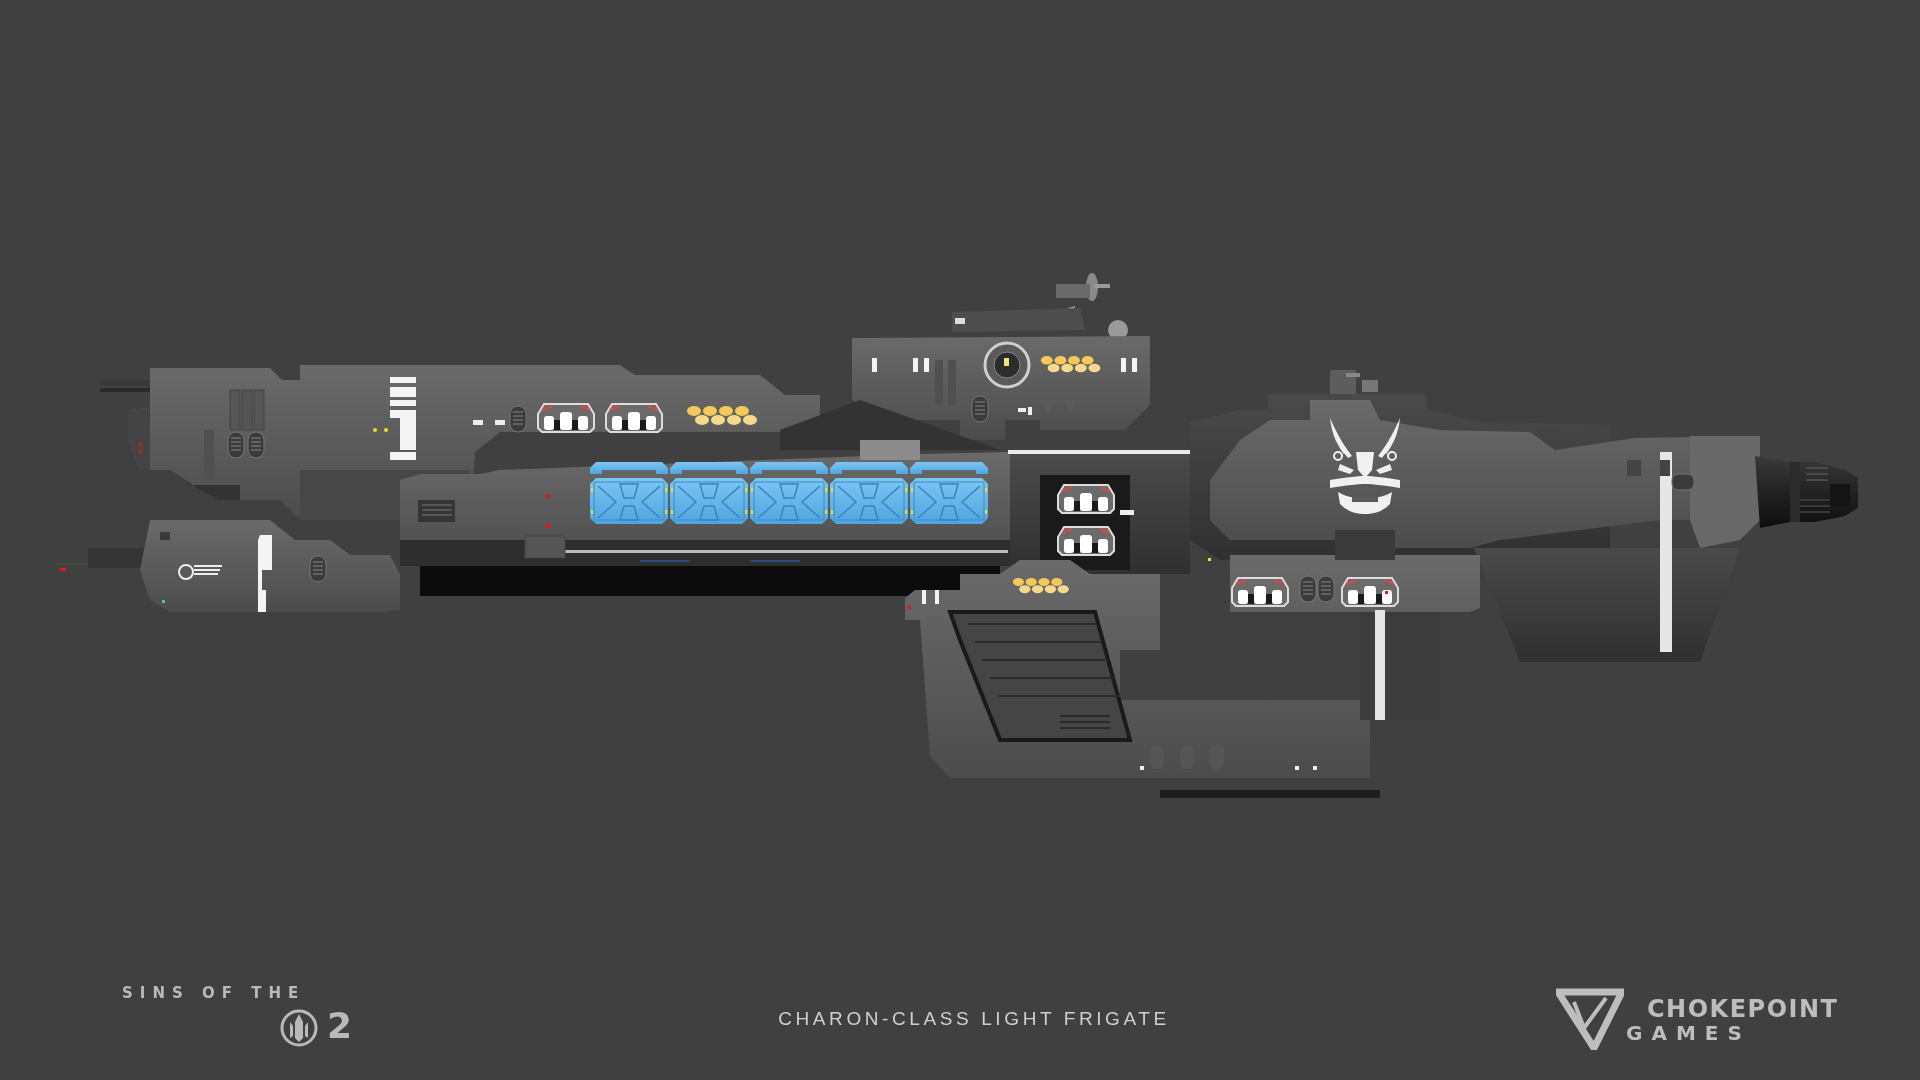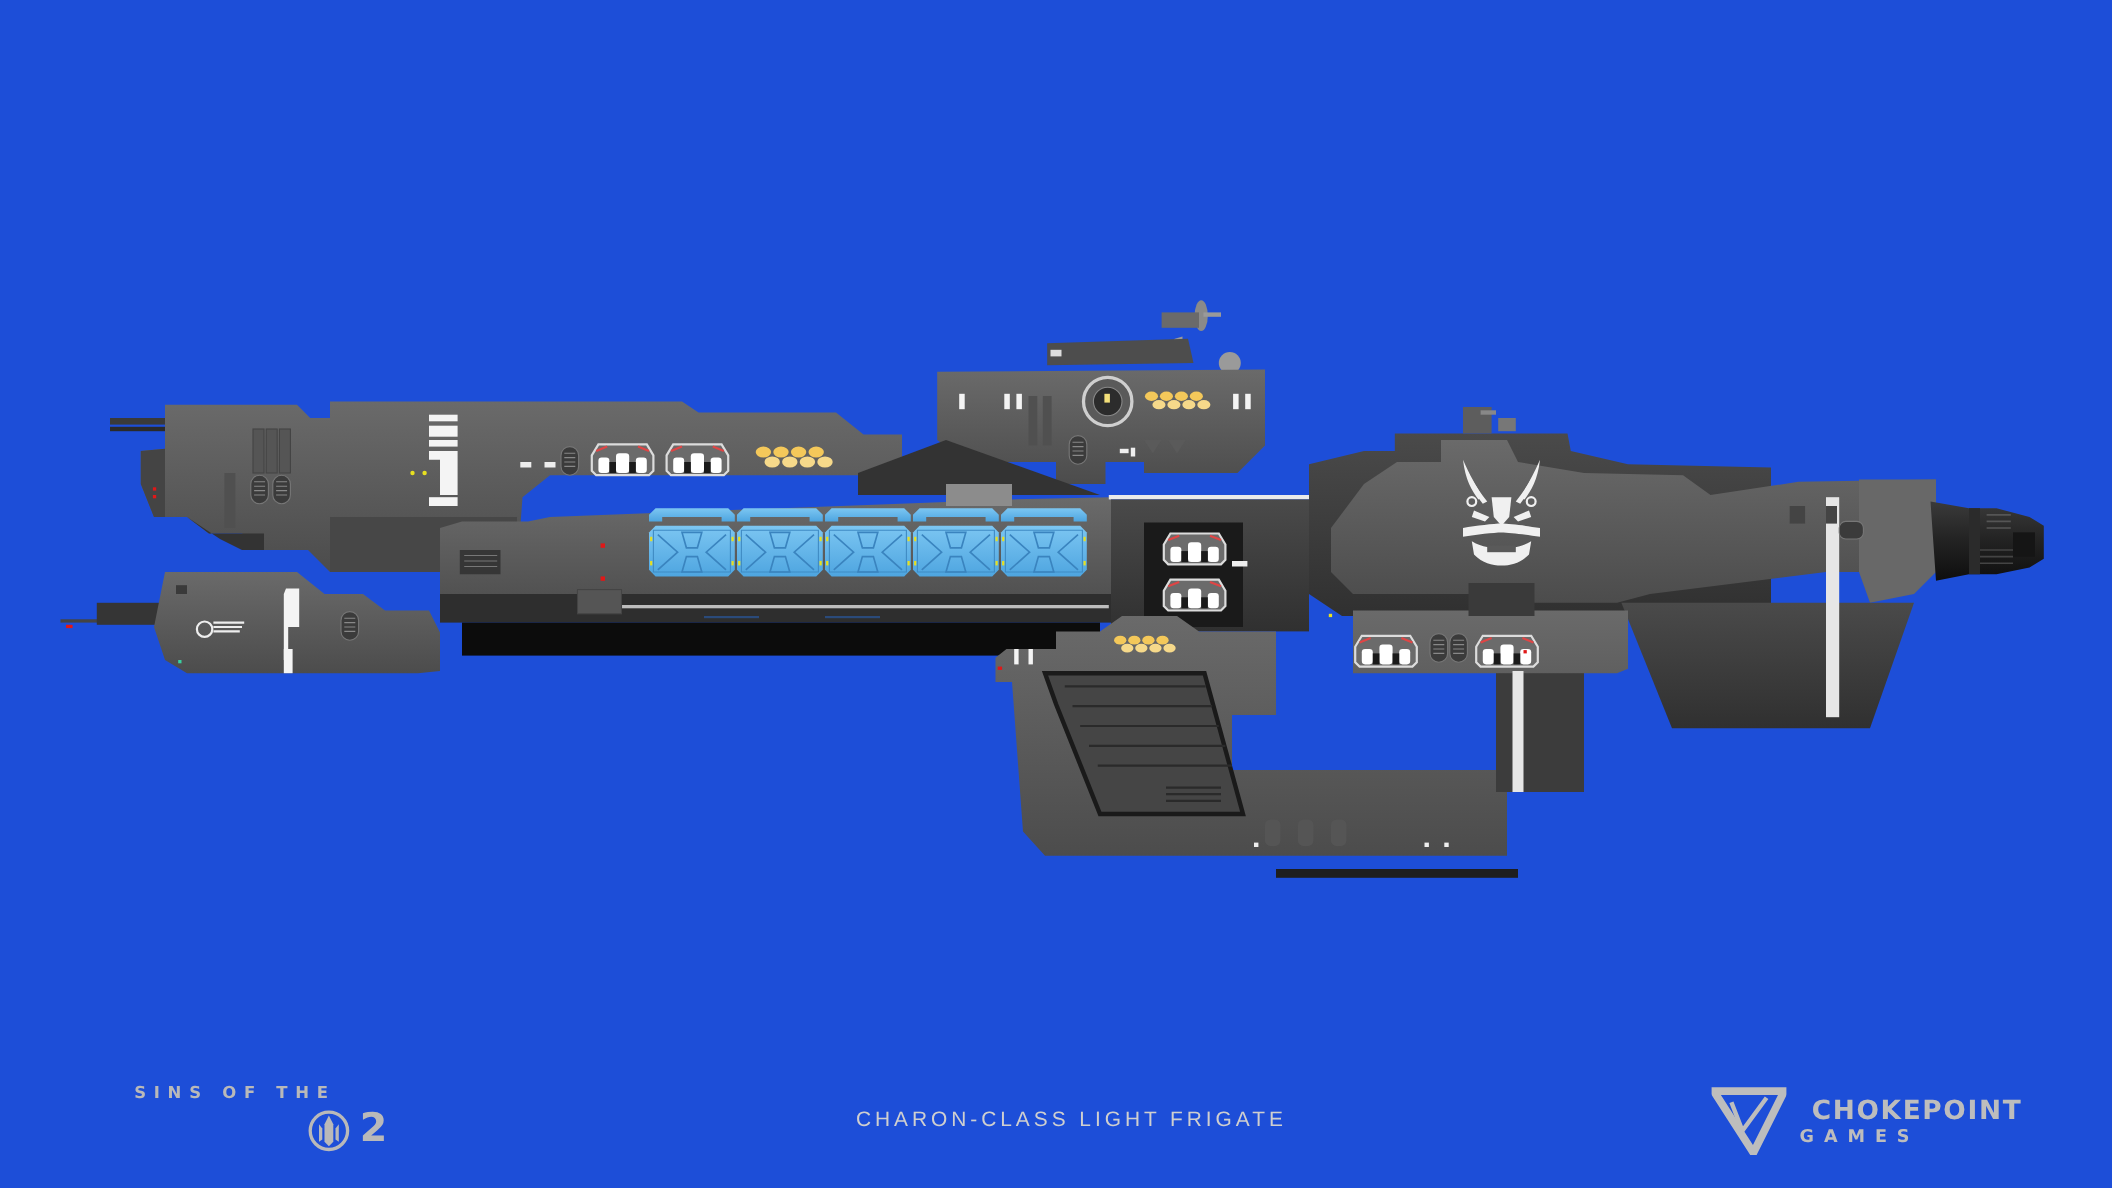--- a/index.html
+++ b/index.html
@@ -1,32 +1,32 @@
 <!DOCTYPE html>
 <html><head>
   <meta charset="utf-8">
   <style>
     html, body { margin: 0; padding: 0; background: #000; }
     body { width: 1920px; height: 1080px; position: relative; overflow: hidden; font-family: "DejaVu Sans", sans-serif; }
-    .stage { position: absolute; left: 0; top: 0; width: 1920px; height: 1080px; background: #1d4ed8; }
+    .stage { position: absolute; left: 0; top: 0; width: 1920px; height: 1080px; background: #404040; }
     .ship { position: absolute; left: 0; top: 0; width: 1920px; height: 1080px; }
 
     .brand-left { position: absolute; left: 52px; top: 984px; width: 320px; height: 70px; }
     .brand-left .sup { position: absolute; left: 70px; top: 0; font-family: "DejaVu Sans", sans-serif; font-size: 15px; letter-spacing: 7px; color: #b9b9b9; font-weight: bold; white-space: nowrap; }
     .brand-left .main { position: absolute; left: 0; top: 22px; font-family: "DejaVu Sans", sans-serif; font-size: 36px; font-weight: bold; letter-spacing: 1px; color: #b9b9b9; white-space: nowrap; line-height: 40px; }
     .brand-left .emblem { position: absolute; left: 227px; top: 24px; width: 40px; height: 40px; }
     .brand-left .num { position: absolute; left: 275px; top: 22px; font-size: 36px; font-weight: bold; color: #b9b9b9; line-height: 40px; }
 
     .caption { position: absolute; left: 0; width: 1920px; top: 1008px; text-align: center; font-family: "Liberation Sans", sans-serif; font-size: 19px; letter-spacing: 3.6px; color: #cfcfcf; padding-left: 12px; }
     .caption span { position: relative; left: 2px; }
 
     .brand-right { position: absolute; left: 1556px; top: 988px; width: 330px; height: 64px; }
     .brand-right .mark { position: absolute; left: 0; top: 0; width: 68px; height: 62px; }
     .brand-right .t1 { position: absolute; left: 80px; top: 8px; font-family: "DejaVu Sans", sans-serif; font-weight: bold; font-size: 24px; letter-spacing: 1.5px; color: #bdbdbd; white-space: nowrap; line-height: 26px; margin-left: 11px; }
-    .brand-right .t2 { position: absolute; left: 80px; top: 34px; font-family: "DejaVu Sans", sans-serif; font-weight: bold; font-size: 16px; letter-spacing: 9px; color: #bdbdbd; white-space: nowrap; line-height: 22px; }
+    .brand-right .t2 { position: absolute; left: 70px; top: 34px; font-family: "DejaVu Sans", sans-serif; font-weight: bold; font-size: 20px; letter-spacing: 9px; color: #bdbdbd; white-space: nowrap; line-height: 22px; }
   </style>
 </head>
 <body>
 
 <div class="stage">
 
   <svg class="ship" viewBox="0 0 1920 1080" xmlns="http://www.w3.org/2000/svg">
     <defs>
       <linearGradient id="hullG" x1="0" y1="0" x2="0" y2="1">
         <stop offset="0" stop-color="#6a6a6a"></stop>

